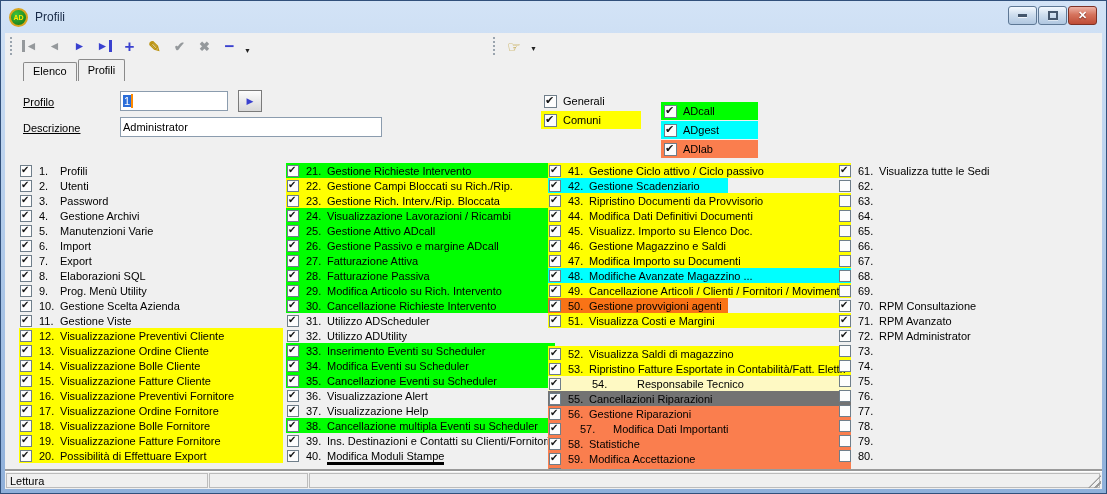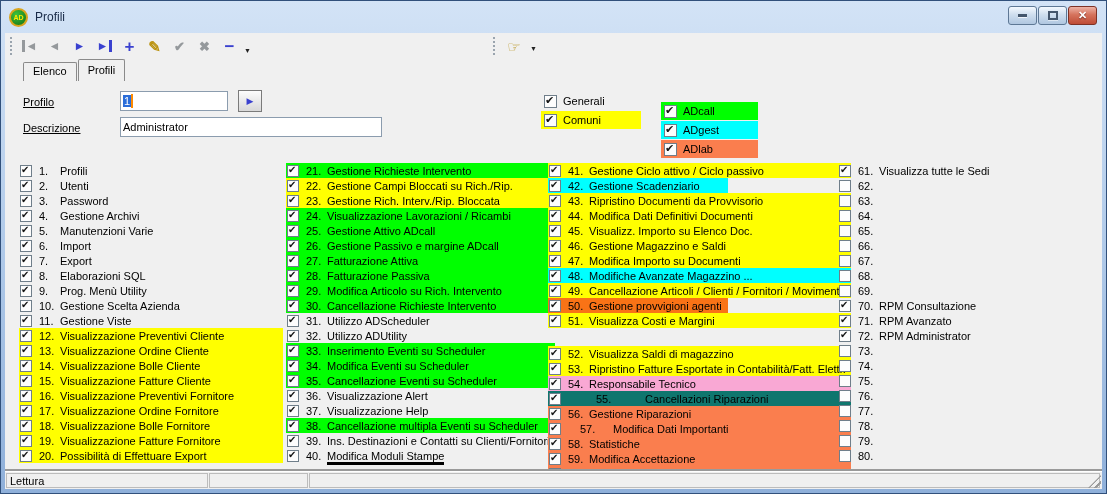--- a/index.html
+++ b/index.html
@@ -473,26 +473,26 @@
           <label class="perm" style="background: rgb(255, 255, 0); margin-top: 18px;">
             <span class="cb checked"></span>
             <span class="pnum">52.</span>
             <span class="plbl">Visualizza Saldi di magazzino</span>
           </label>
           <label class="perm" style="background: rgb(255, 255, 0);">
             <span class="cb checked"></span>
             <span class="pnum">53.</span>
             <span class="plbl">Ripristino Fatture Esportate in Contabilità/Fatt. Elettr.</span>
           </label>
-          <label class="perm" style="background: #f9a8d4;">
+          <label class="perm" style="background: #fef9c3; gap: 24px;">
             <span class="cb checked"></span>
             <span class="pnum">54.</span>
             <span class="plbl">Responsabile Tecnico</span>
           </label>
-          <label class="perm" style="background: #0f766e; gap: 28px;">
+          <label class="perm" style="background: #737373;">
             <span class="cb checked"></span>
             <span class="pnum">55.</span>
             <span class="plbl">Cancellazioni Riparazioni</span>
           </label>
           <label class="perm" style="background: rgb(250, 126, 78);">
             <span class="cb checked"></span>
             <span class="pnum">56.</span>
             <span class="plbl">Gestione Riparazioni</span>
           </label>
           <label class="perm" style="background: rgb(250, 126, 78); gap: 12px;">

